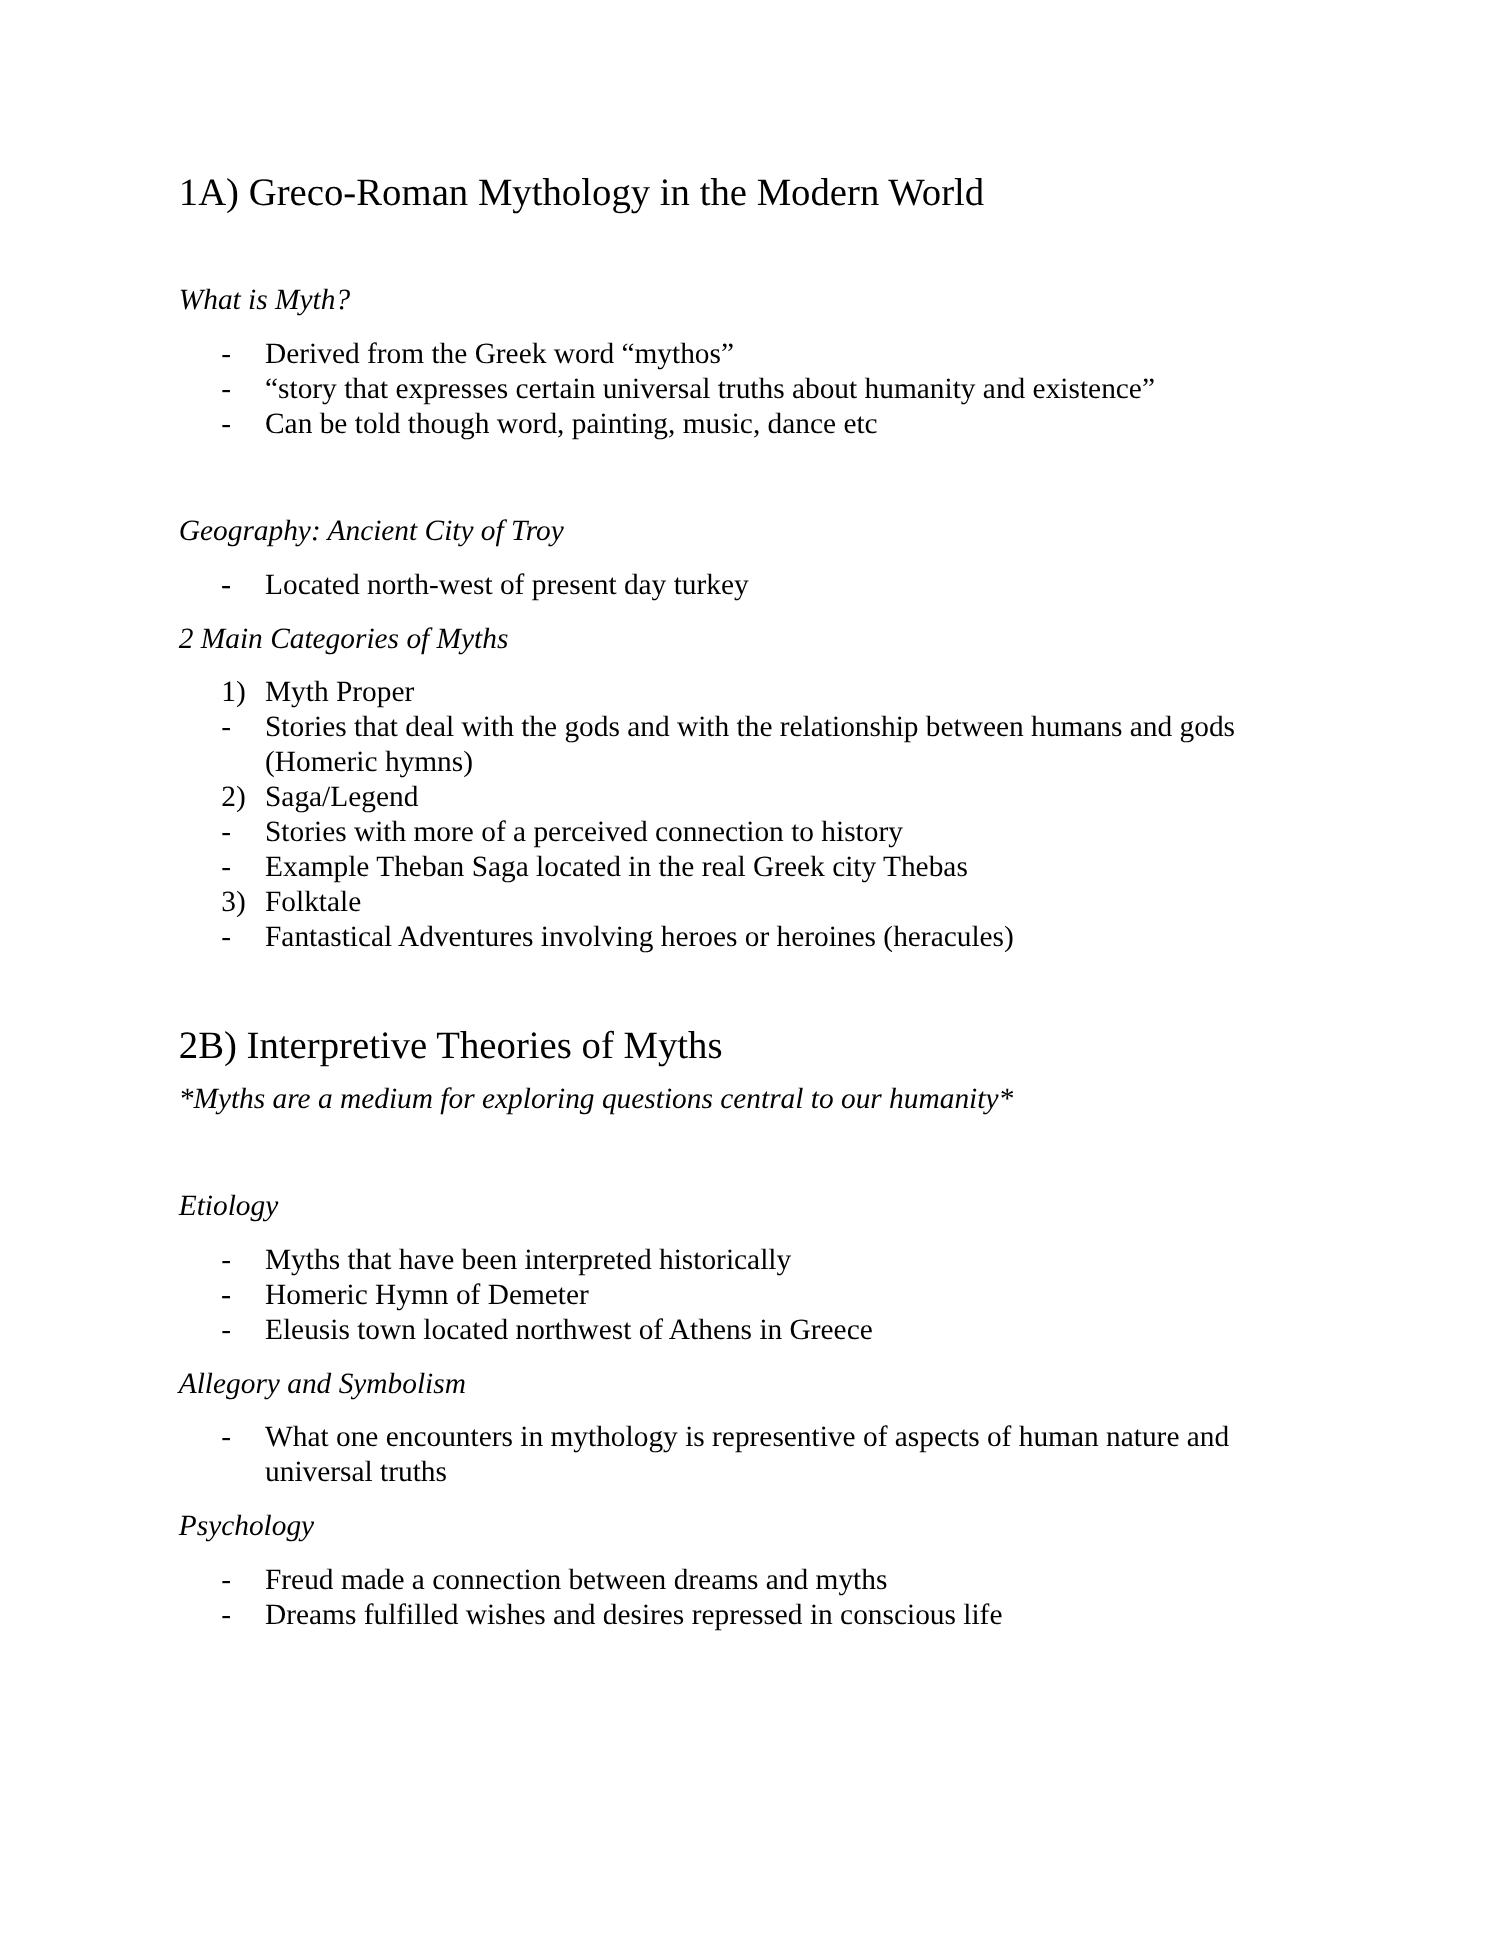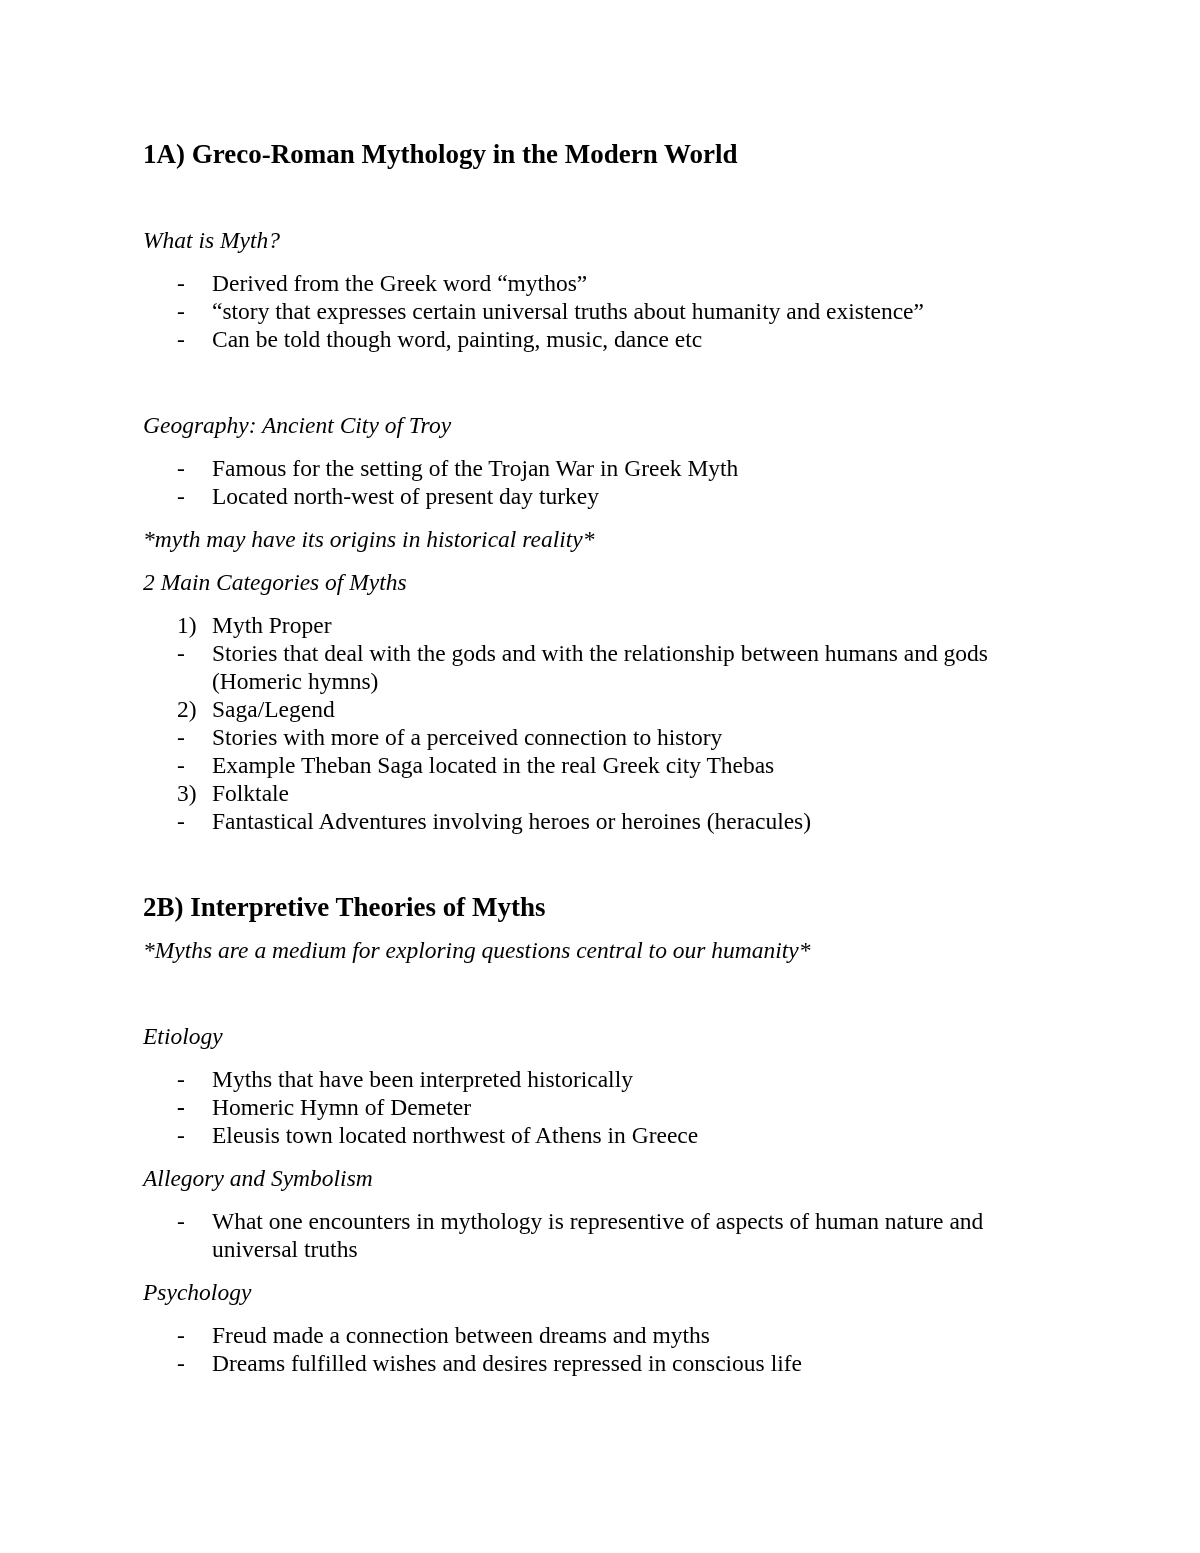--- a/index.html
+++ b/index.html
@@ -16,23 +16,23 @@
   }
   .page {
     box-sizing: border-box;
     width: 1200px;
     height: 1553px;
     padding: 140px 143px 0 143px;
     font-size: 23.5px;
     line-height: 28px;
   }
   .doc-heading {
-    font-weight: bold;
+    font-weight: normal;
     margin: 0 0 15px 0;
-    font-size: 27px;
+    font-size: 31px;
   }
   .para {
     margin: 0 0 15px 0;
     font-style: italic;
   }
   .list {
     margin: 0 0 15px 0;
   }
   .li {
     position: relative;
@@ -74,29 +74,27 @@
     </div>
   </div>
 
   <div class="spacer"></div>
 
   <div class="para">Geography: Ancient City of Troy</div>
 
   <div class="list">
     <div class="li">
       <span class="marker">-</span>
-      <span class="li-text">Famous for the setting of the Trojan War in Greek Myth</span>
     </div>
     <div class="li">
       <span class="marker">-</span>
       <span class="li-text">Located north-west of present day turkey</span>
     </div>
   </div>
 
-  <div class="para">*myth may have its origins in historical reality*</div>
 
   <div class="para">2 Main Categories of Myths</div>
 
   <div class="list">
     <div class="li">
       <span class="marker">1)</span>
       <span class="li-text">Myth Proper</span>
     </div>
     <div class="li">
       <span class="marker">-</span>

